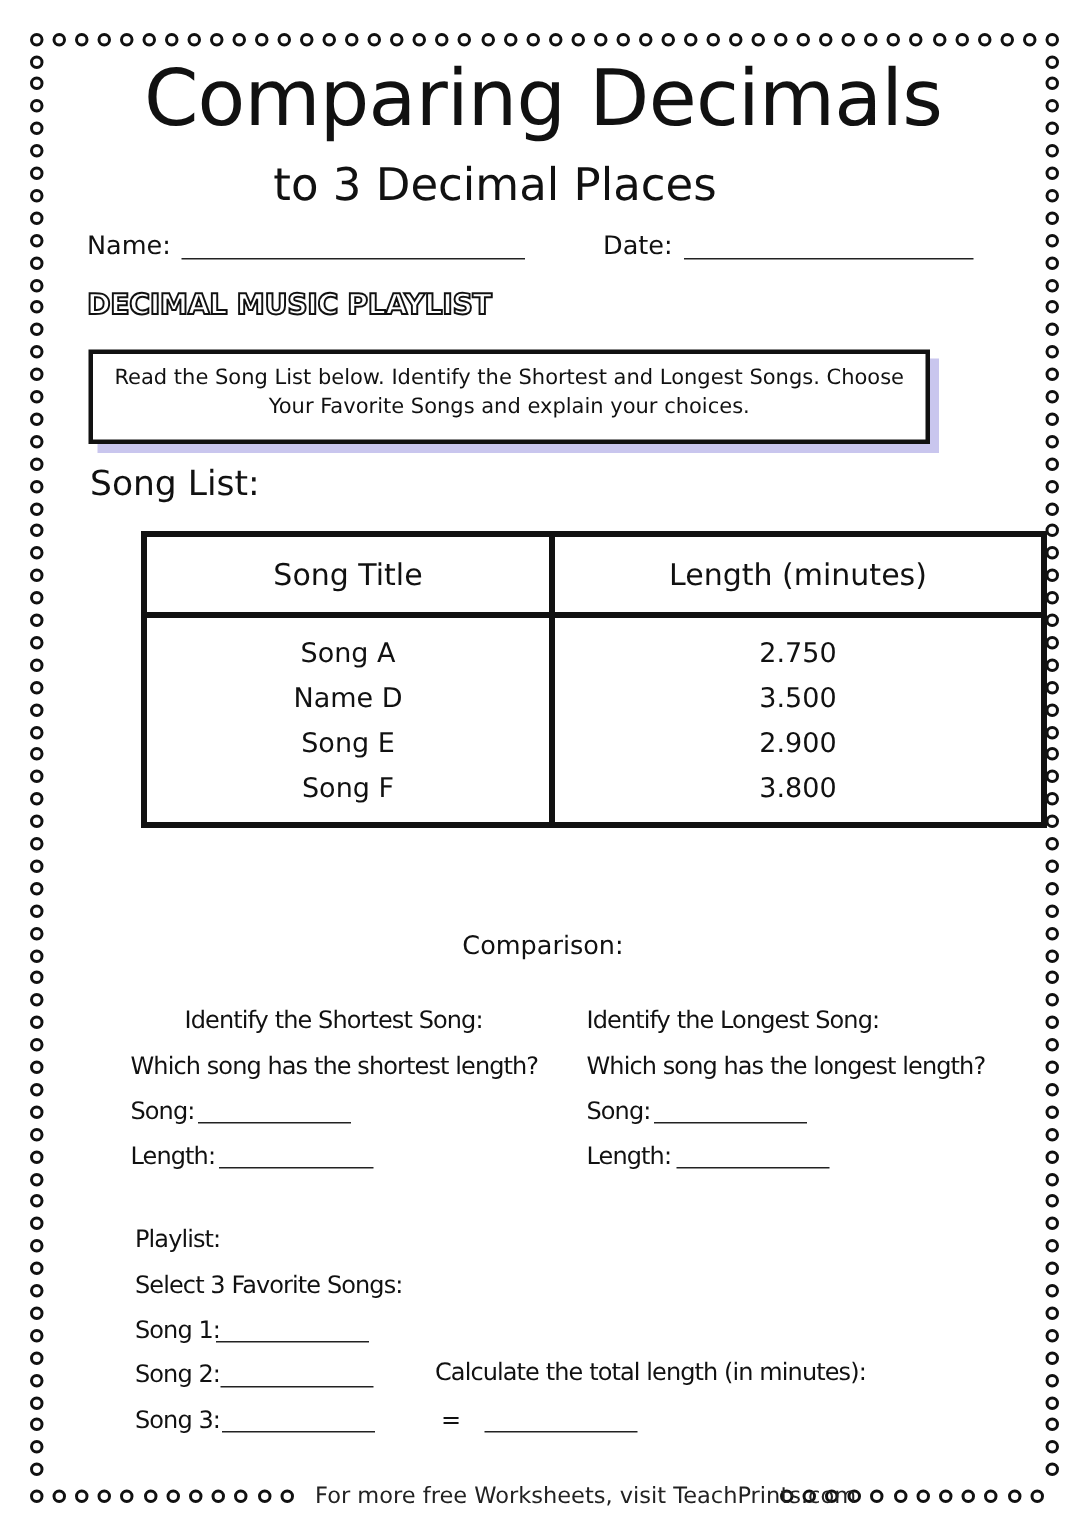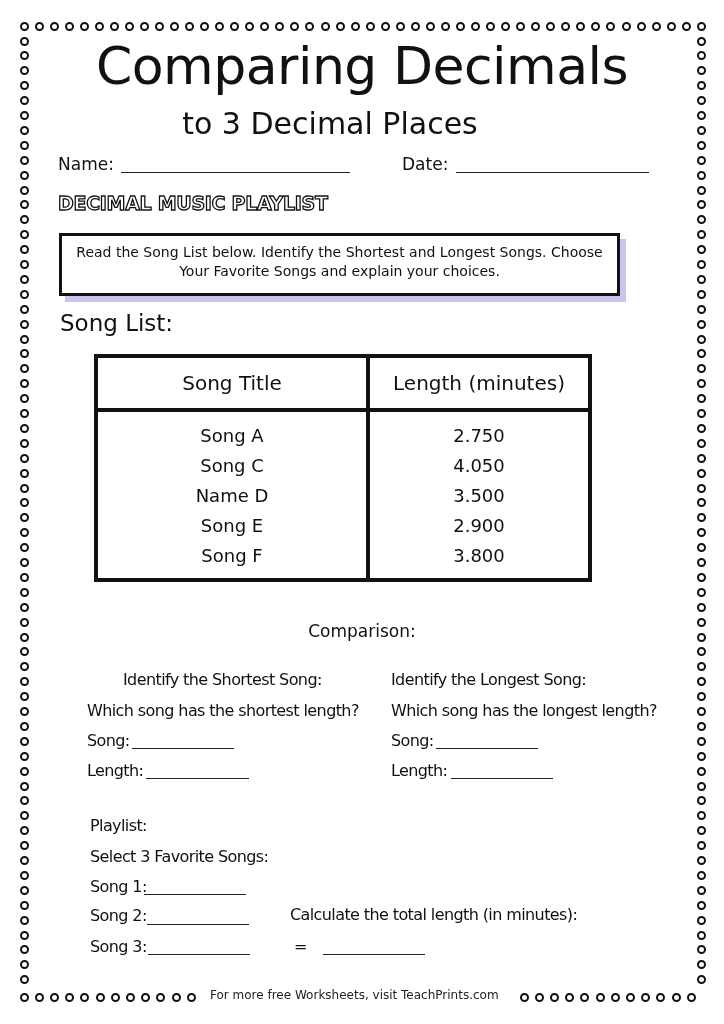--- a/index.html
+++ b/index.html
@@ -6,28 +6,28 @@
   body { width: 724px; height: 1024px; position: relative; overflow: hidden; color: #111; font-family: "DejaVu Sans", sans-serif; }
   .dot { position: absolute; width: 5px; height: 5px; border: 2px solid #111; border-radius: 50%; background: #fff; box-sizing: content-box; }
   .abs { position: absolute; }
   .title { left: 0; width: 724px; top: 34px; text-align: center; font-family: "DejaVu Sans", sans-serif; font-size: 52px; letter-spacing: -0.5px; font-weight: normal; line-height: 64px; }
   .subtitle { left: 0; width: 660px; top: 104px; text-align: center; font-family: "DejaVu Sans", sans-serif; font-size: 30px; line-height: 40px; }
   .label { font-family: "DejaVu Sans", sans-serif; font-size: 17px; }
   .line { position: absolute; border-bottom: 1.5px solid #222; height: 0; }
   .outlined { left: 58px; top: 192px; font-family: "DejaVu Sans", sans-serif; font-weight: bold; font-size: 19px; letter-spacing: -0.3px; color: #fff; -webkit-text-stroke: 1.3px #111; text-shadow: 0 0 0 #111; }
   .instr { left: 59px; top: 233px; width: 555px; height: 50px; border: 3px solid #111; background: #fff; box-shadow: 6px 6px 0 #c9c6ee; text-align: center; font-size: 14px; line-height: 19px; padding-top: 7px; box-sizing: content-box; }
   .section-title { font-size: 23px; }
-  table.songs { position: absolute; left: 94px; top: 354px; width: 498px; border-collapse: collapse; border: 4px solid #111; }
+  table.songs { position: absolute; left: 94px; top: 354px; width: 604px; border-collapse: collapse; border: 4px solid #111; }
   table.songs th { height: 48px; font-weight: normal; font-size: 20px; border-bottom: 4px solid #111; }
   table.songs td { font-size: 18px; height: 30px; text-align: center; padding: 0; }
   table.songs th:first-child, table.songs td:first-child { border-right: 4px solid #111; width: 266px; }
   table.songs tbody tr:first-child td { padding-top: 8px; }
   table.songs tbody tr:last-child td { padding-bottom: 8px; }
   .q { font-size: 16px; letter-spacing: -0.6px; }
-  .footer { left: 210px; top: 988px; font-size: 12px; color: #222; }
+  .footer { left: 210px; top: 988px; font-size: 15px; color: #222; }
 </style>
 </head>
 <body>
 
 <div id="border">
     <div class="dot" style="left: 19.5px; top: 21.5px;"></div>
     <div class="dot" style="left: 34.55px; top: 21.5px;"></div>
     <div class="dot" style="left: 49.6px; top: 21.5px;"></div>
     <div class="dot" style="left: 64.65px; top: 21.5px;"></div>
     <div class="dot" style="left: 79.7px; top: 21.5px;"></div>
@@ -248,24 +248,20 @@
       <th>Song Title</th>
       <th>Length (minutes)</th>
     </tr>
   </thead>
   <tbody>
     <tr>
       <td>Song A</td>
       <td>2.750</td>
     </tr>
     <tr>
-      <td>Song C</td>
-      <td>4.050</td>
-    </tr>
-    <tr>
       <td>Name D</td>
       <td>3.500</td>
     </tr>
     <tr>
       <td>Song E</td>
       <td>2.900</td>
     </tr>
     <tr>
       <td>Song F</td>
       <td>3.800</td>

